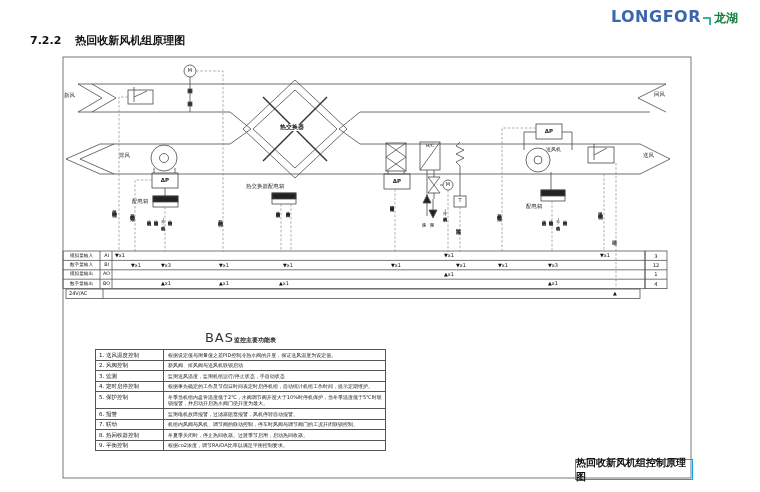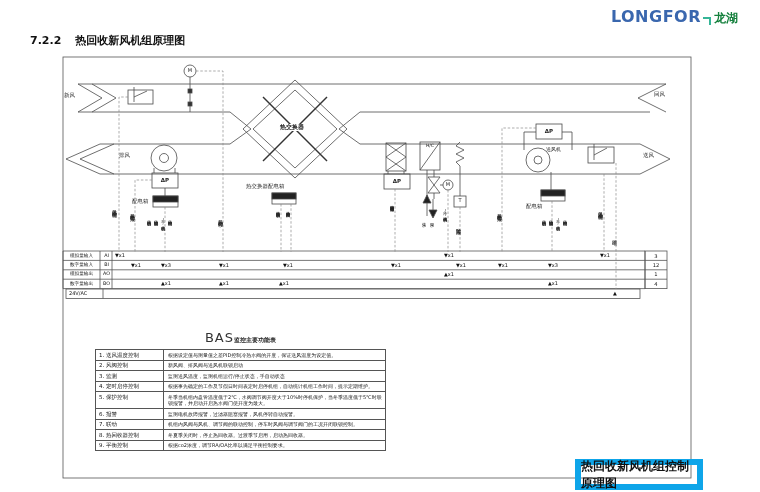--- a/index.html
+++ b/index.html
@@ -38,22 +38,22 @@
   .bas{position:absolute;left:95px;top:327px;width:291px;}
   .bas-title{text-align:center;margin-bottom:3px;}
   .bas-title .lat{font-size:13px;letter-spacing:1px;color:#333;}
   .bas-title .cnn{font-size:6px;font-weight:bold;color:#222;}
   .bas-table{border:1px solid #555;border-bottom:none;}
   .bas-row{display:flex;border-bottom:1px solid #555;}
   .bas-label{width:62px;flex:0 0 62px;border-right:1px solid #555;font-size:5.5px;
              padding:1.5px 2px 1px 3px;color:#111;}
   .bas-desc{flex:1;font-size:5px;padding:1.5px 3px 1px 4px;color:#222;line-height:1.35;}
 
-  .footer-box{position:absolute;left:575px;top:459px;width:116px;height:19px;border:6px solid #0ea5e9;
-              display:flex;align-items:center;justify-content:center;font-size:12px;font-weight:bold;color:#111;}
+  .footer-box{position:absolute;left:575px;top:459px;width:116px;height:19px;border:1px solid #0ea5e9;
+              display:flex;align-items:center;justify-content:center;font-size:10px;font-weight:bold;color:#111;}
 </style>
 </head>
 <body>
 
 <div class="page">
 
   <div class="logo">
     <span class="latin">LONGFOR</span>
     <span class="mark"></span>
     <span class="cn">龙湖</span>

